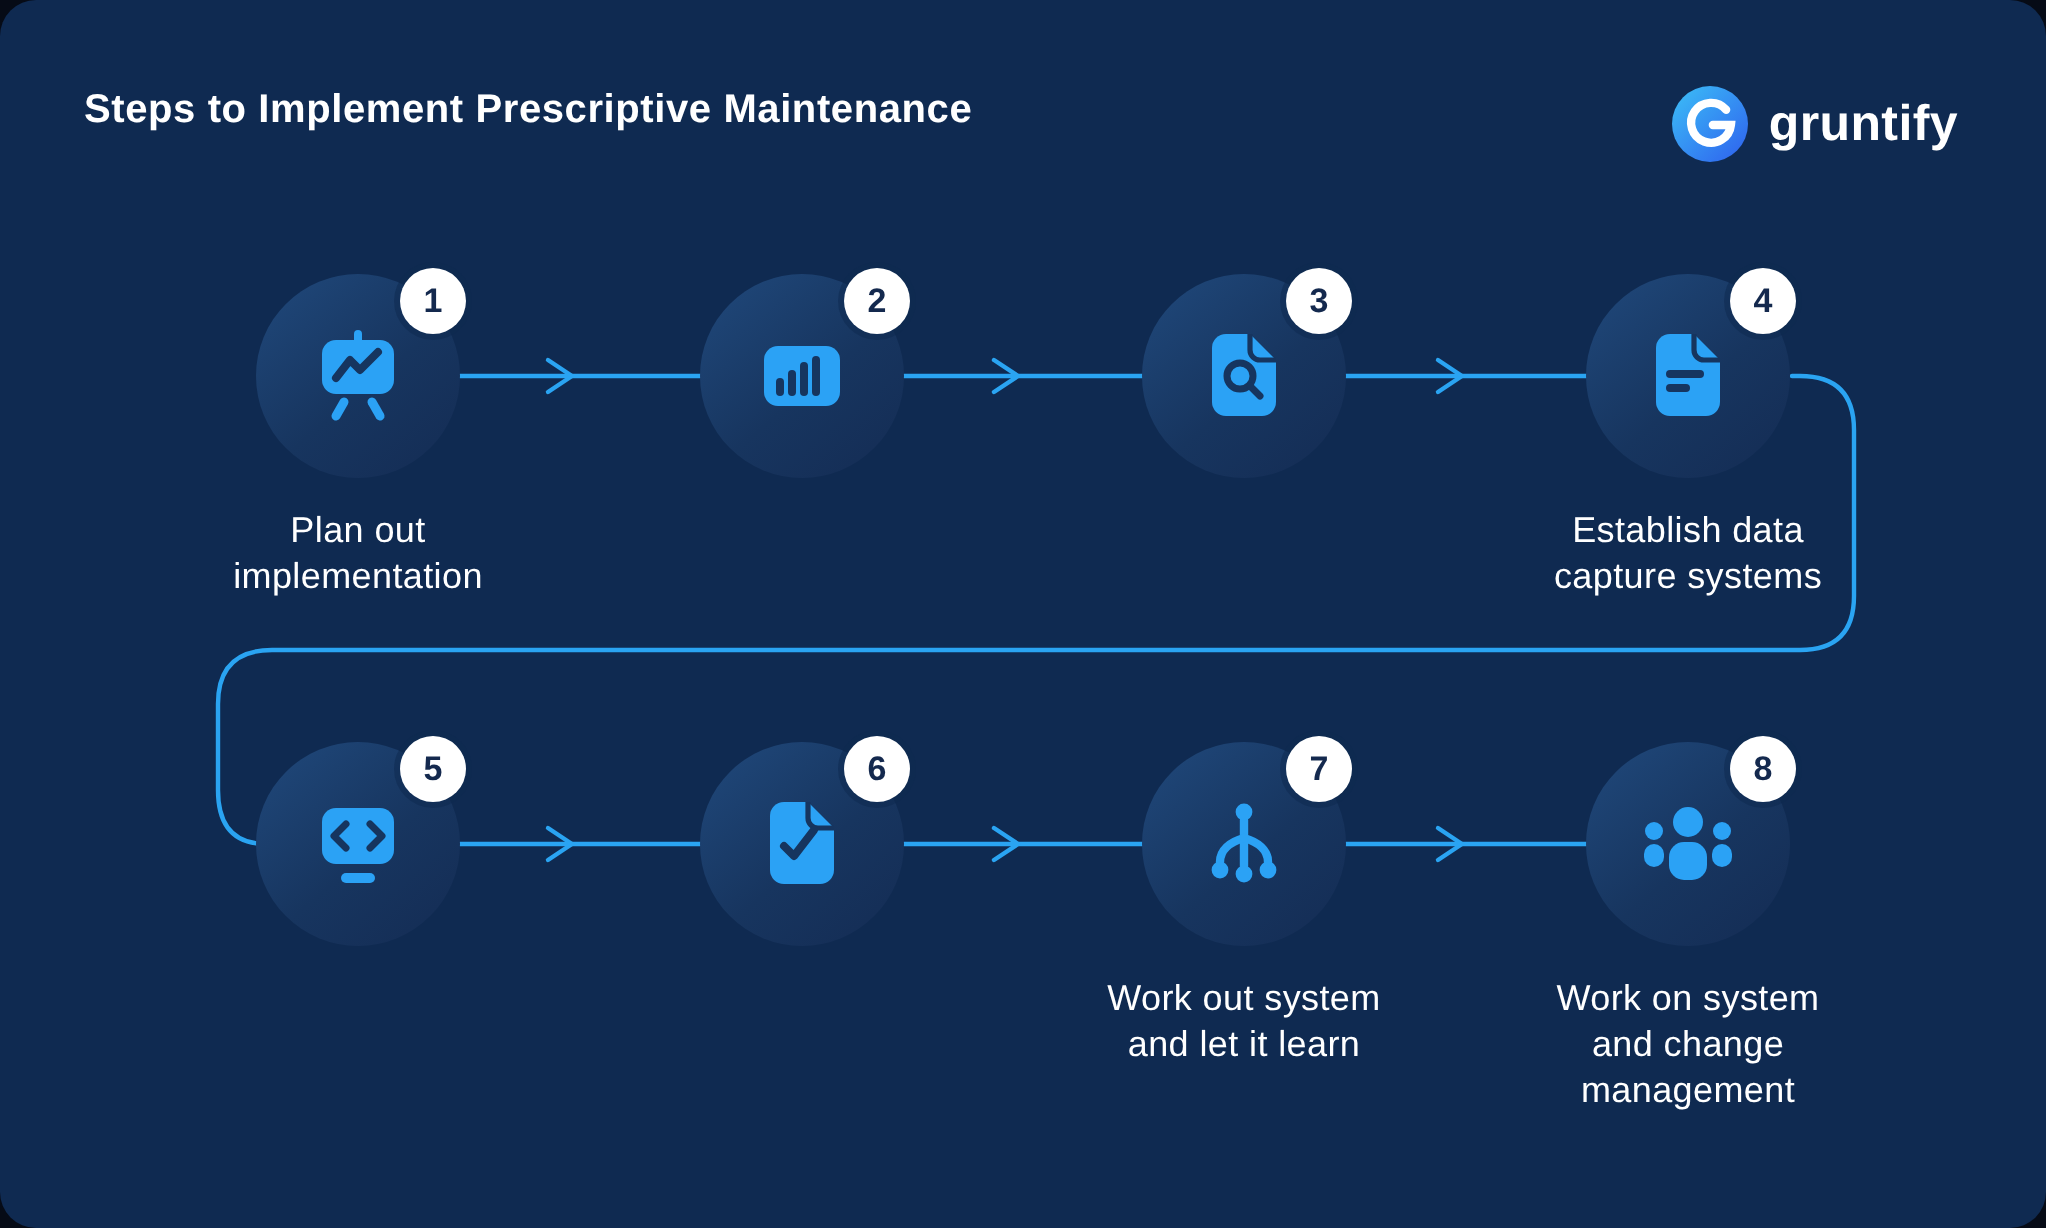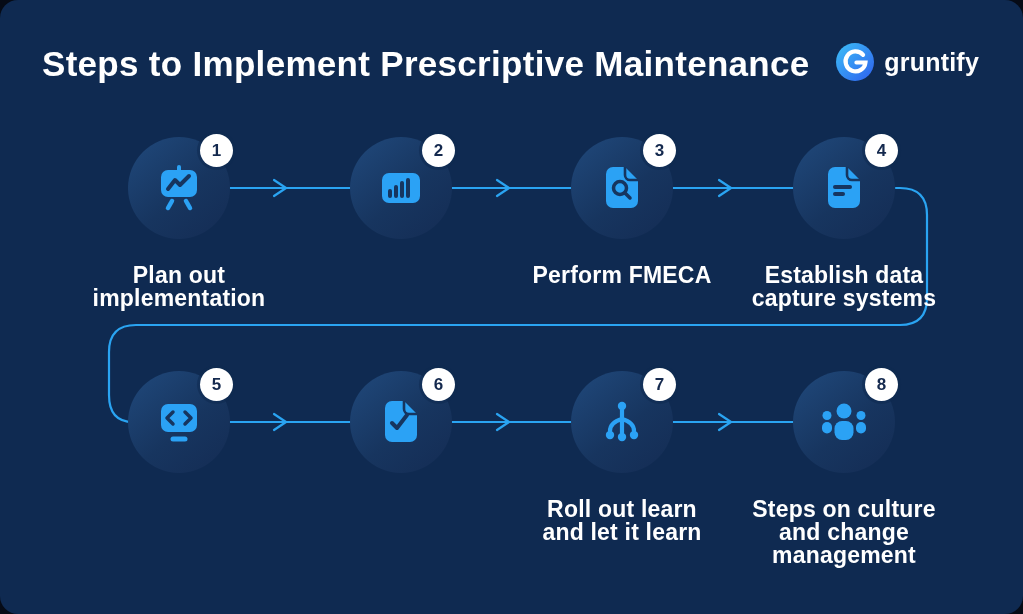--- a/index.html
+++ b/index.html
@@ -5,21 +5,21 @@
   html,body{margin:0;padding:0;background:#060b16;}
   body{font-family:"Liberation Sans",sans-serif;-webkit-font-smoothing:antialiased;}
   .stage{position:relative;width:1023px;height:614px;overflow:hidden;}
   .card{
     position:absolute;inset:0;
     background:#0f2a51;
     border-radius:18px;
   }
   .page-title{
     position:absolute;left:42px;top:44px;margin:0;
-    color:#ffffff;font-size:35px;font-weight:700;letter-spacing:.3px;
+    color:#ffffff;font-size:20px;font-weight:700;letter-spacing:.3px;
   }
   .brand{position:absolute;top:43px;right:44px;display:flex;align-items:center;gap:10px;}
   .brand-mark{width:38px;height:38px;display:block;}
   .brand-name{color:#ffffff;font-size:25px;font-weight:700;letter-spacing:.2px;text-align:center;}
 
   .connectors{position:absolute;left:0;top:0;pointer-events:none;}
 
   .step{position:absolute;width:220px;text-align:center;}
   .circle{
     position:relative;width:102px;height:102px;margin:0 auto;border-radius:50%;
@@ -27,21 +27,21 @@
     display:flex;align-items:center;justify-content:center;
   }
   .badge{
     position:absolute;left:72px;top:-3px;width:33px;height:33px;border-radius:50%;
     background:#ffffff;color:#14294e;
     display:flex;align-items:center;justify-content:center;
     font-size:17px;font-weight:700;
     box-shadow:0 0 0 3px rgba(15,42,81,.55);
   }
   .step-label{
-    margin-top:25px;color:#ffffff;font-size:23px;font-weight:700;
+    margin-top:15px;color:#ffffff;font-size:18px;font-weight:400;
     line-height:23px;letter-spacing:.2px;white-space:pre-line;
   }
   .icon{display:block;}
 </style>
 </head>
 <body>
 
 <div class="stage">
   <div class="card">
 
@@ -121,21 +121,20 @@
         <svg class="icon" width="56" height="56" viewBox="0 0 56 56">
           <path d="M19 7h12l13 13v21a7 7 0 0 1-7 7H19a7 7 0 0 1-7-7V14a7 7 0 0 1 7-7z" fill="#2ba2f5"></path>
           <path d="M31 7v8a5 5 0 0 0 5 5h8" fill="none" stroke="#16355f" stroke-width="2.6"></path>
           <circle cx="26" cy="28" r="6.5" fill="none" stroke="#16355f" stroke-width="3.5"></circle>
           <line x1="31" y1="33" x2="36" y2="38" stroke="#16355f" stroke-width="3.5" stroke-linecap="round"></line>
         </svg>
         <div class="badge">
             <span>3</span>
           </div>
       </div>
-      <div class="step-label">Perform FMECA</div>
     </div>
 
     <div class="step" style="left:734px;top:137px">
       <div class="circle">
         <svg class="icon" width="56" height="56" viewBox="0 0 56 56">
           <path d="M19 7h12l13 13v21a7 7 0 0 1-7 7H19a7 7 0 0 1-7-7V14a7 7 0 0 1 7-7z" fill="#2ba2f5"></path>
           <path d="M31 7v8a5 5 0 0 0 5 5h8" fill="none" stroke="#16355f" stroke-width="2.6"></path>
           <g stroke="#16355f" stroke-width="4" stroke-linecap="round">
             <line x1="19" y1="27" x2="34" y2="27"></line>
             <line x1="19" y1="34" x2="27" y2="34"></line>
@@ -190,39 +189,39 @@
             <circle cx="28" cy="12" r="4.2"></circle>
             <circle cx="28" cy="43" r="4.2"></circle>
             <circle cx="16" cy="41" r="4.2"></circle>
             <circle cx="40" cy="41" r="4.2"></circle>
           </g>
         </svg>
         <div class="badge">
             <span>7</span>
           </div>
       </div>
-      <div class="step-label">Roll out learn
+      <div class="step-label">Work out system
 and let it learn</div>
     </div>
 
     <div class="step" style="left:734px;top:371px">
       <div class="circle">
         <svg class="icon" width="56" height="56" viewBox="0 0 56 56">
           <g fill="#2ba2f5">
             <circle cx="28" cy="17" r="7.5"></circle>
             <rect x="18.5" y="27" width="19" height="19" rx="7.5"></rect>
             <circle cx="11" cy="21.5" r="4.5"></circle>
             <rect x="6" y="28" width="10" height="11.5" rx="5"></rect>
             <circle cx="45" cy="21.5" r="4.5"></circle>
             <rect x="40" y="28" width="10" height="11.5" rx="5"></rect>
           </g>
         </svg>
         <div class="badge">
             <span>8</span>
           </div>
       </div>
-      <div class="step-label">Steps on culture
+      <div class="step-label">Work on system
 and change
 management</div>
     </div>
 
   </div>
 </div>
 
 </body></html>

